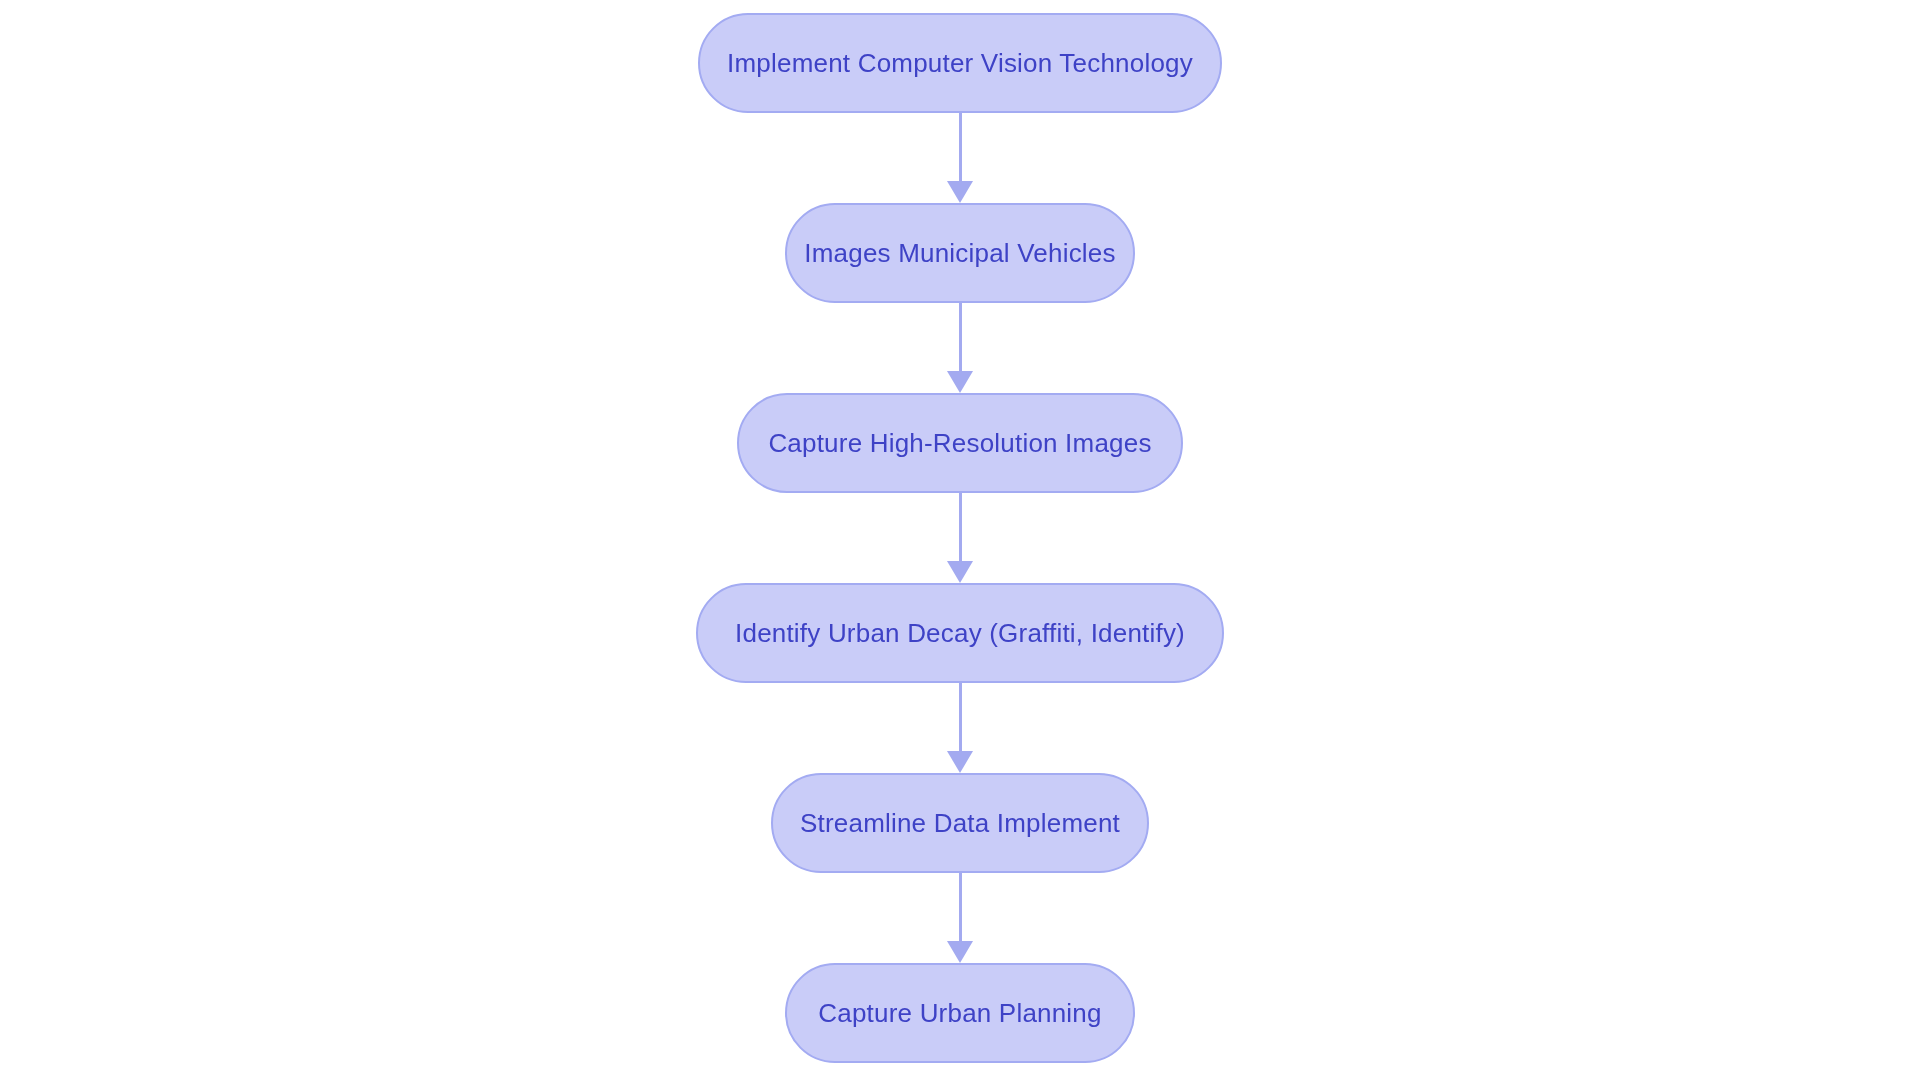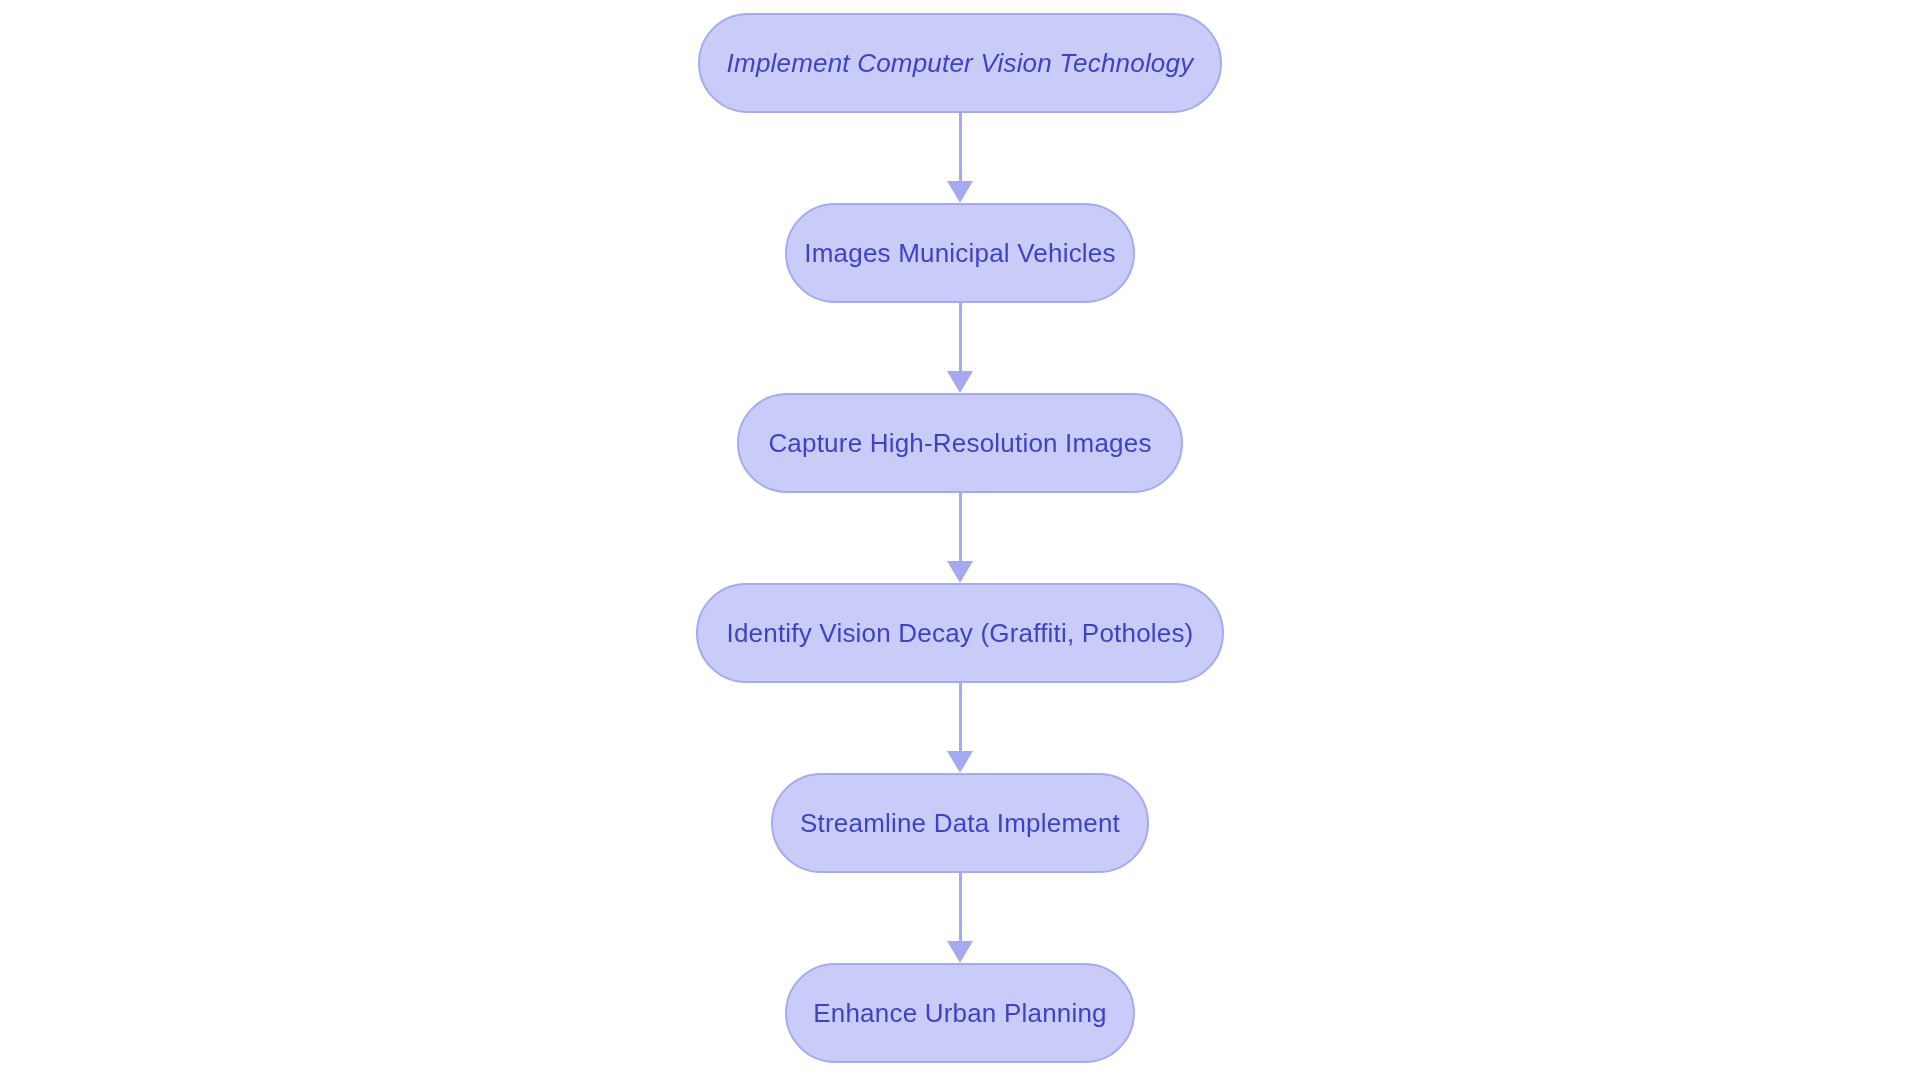--- a/index.html
+++ b/index.html
@@ -23,21 +23,21 @@
     border: 2px solid var(--node-border, #a3abf2);
     border-radius: 50px;
     color: var(--node-text, #3e42c6);
     font-size: 26px;
     letter-spacing: 0.2px;
     display: flex;
     align-items: center;
     justify-content: center;
     white-space: nowrap;
   }
-  #node-0 { left: 698px; top:  13px; width: 524px; font-style: italic; }
+  #node-0 { left: 698px; top:  13px; width: 524px; }
   #node-1 { left: 785px; top: 203px; width: 350px; }
   #node-2 { left: 737px; top: 393px; width: 446px; }
   #node-3 { left: 696px; top: 583px; width: 528px; }
   #node-4 { left: 771px; top: 773px; width: 378px; }
   #node-5 { left: 785px; top: 963px; width: 350px; }
 
   .arrow {
     position: absolute;
     left: 947px;
     width: 26px;
@@ -89,34 +89,34 @@
   <div class="node" id="node-2">
     <span>Capture High-Resolution Images</span>
   </div>
 
   <div class="arrow" id="arrow-2">
     <div class="line"></div>
     <div class="head"></div>
   </div>
 
   <div class="node" id="node-3">
-    <span>Identify Vision Decay (Graffiti, Potholes)</span>
+    <span>Identify Urban Decay (Graffiti, Identify)</span>
   </div>
 
   <div class="arrow" id="arrow-3">
     <div class="line"></div>
     <div class="head"></div>
   </div>
 
   <div class="node" id="node-4">
     <span>Streamline Data Implement</span>
   </div>
 
   <div class="arrow" id="arrow-4">
     <div class="line"></div>
     <div class="head"></div>
   </div>
 
   <div class="node" id="node-5">
-    <span>Enhance Urban Planning</span>
+    <span>Capture Urban Planning</span>
   </div>
 
 </div>
 
 </body></html>

